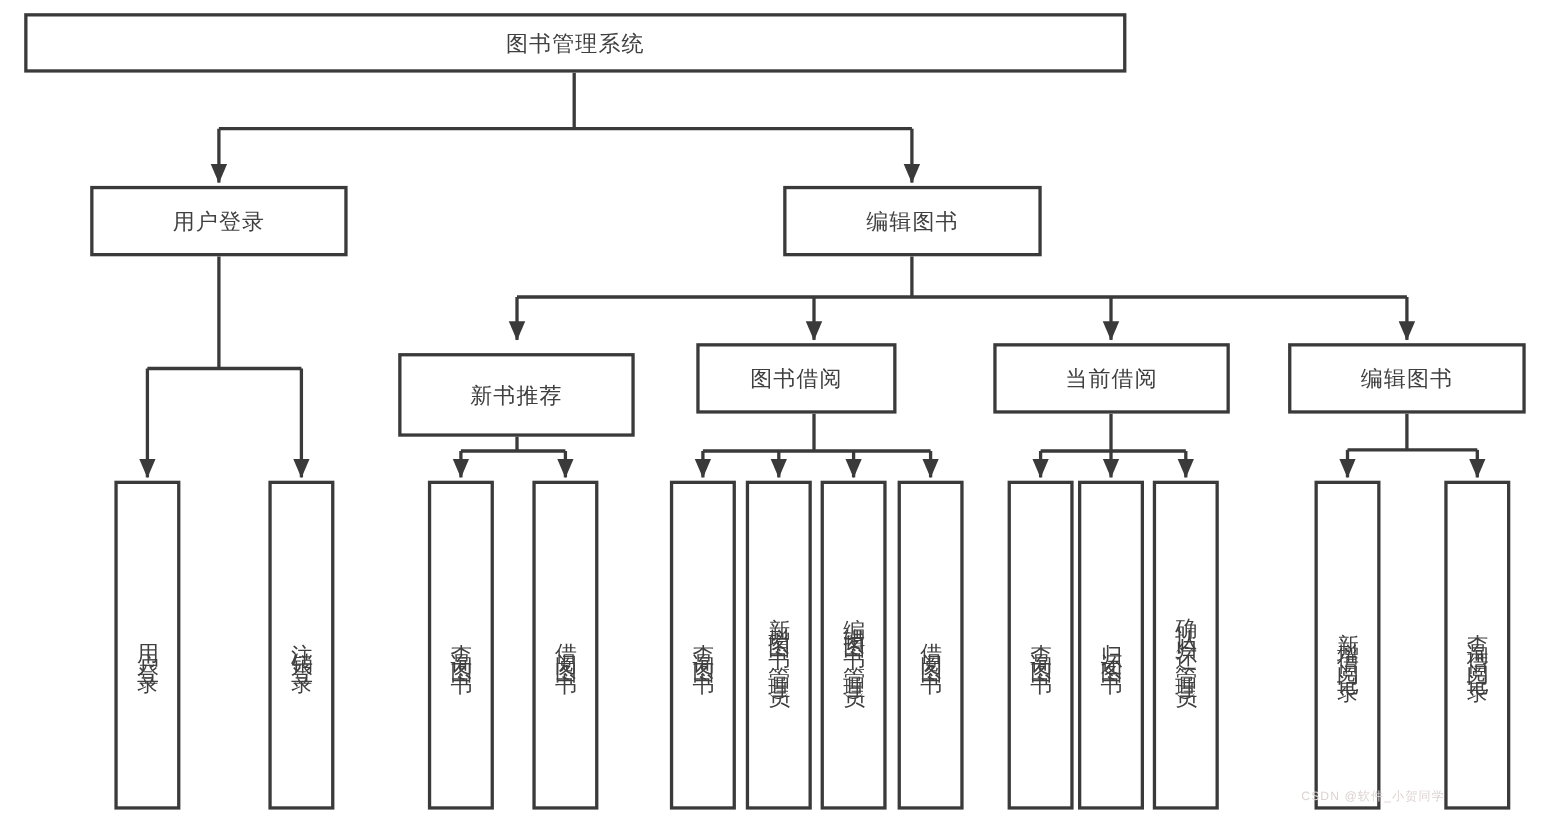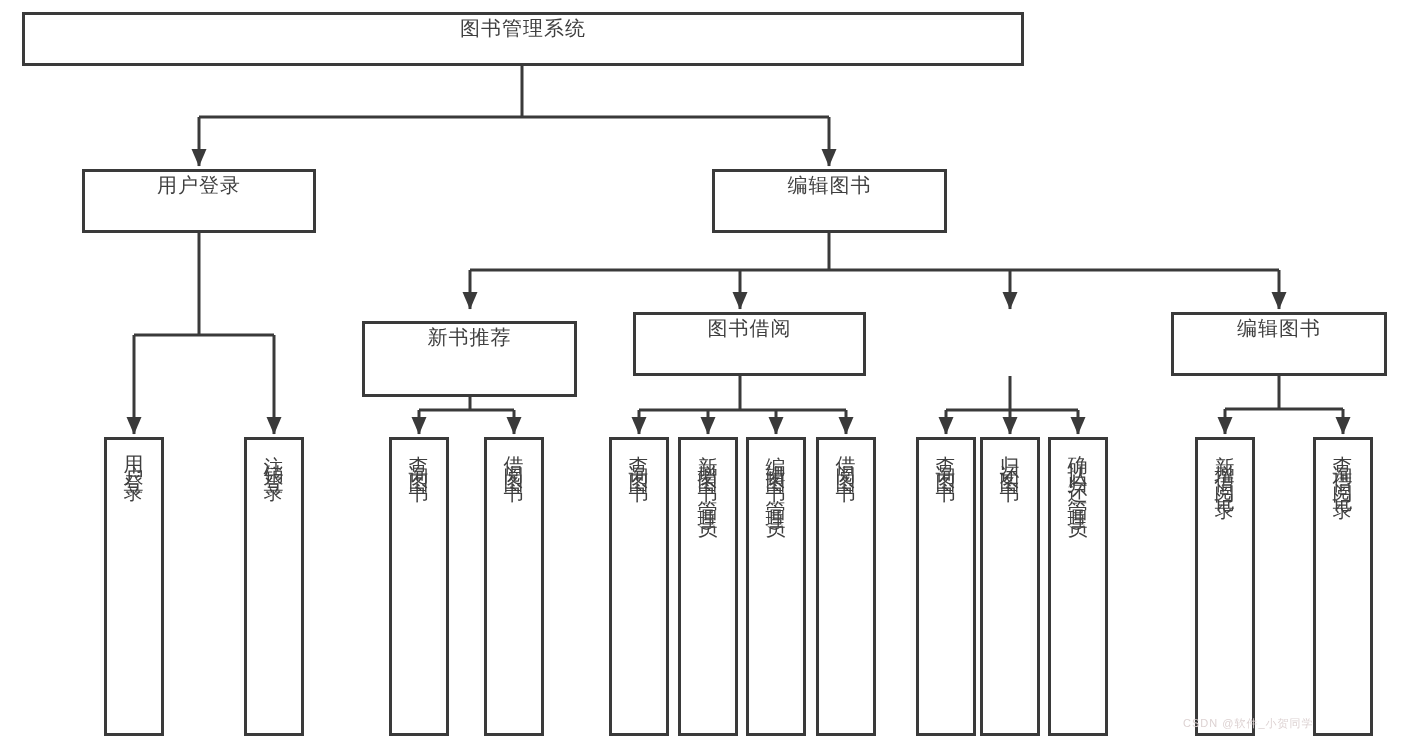--- a/index.html
+++ b/index.html
@@ -17,21 +17,21 @@
     overflow:hidden;
   }
   .wires{position:absolute;left:0;top:0;}
   .wire{stroke:var(--line);stroke-width:3;fill:none;}
   .ah{fill:var(--line);}
   .box{
     position:absolute;
     box-sizing:border-box;
     border:3px solid var(--line);
     background:#fff;
-    display:flex;align-items:flex-start;justify-content:center;
+    display:flex;align-items:center;justify-content:center;
     color:var(--text);
     font-size:20px;
     letter-spacing:1px;
     z-index:2;
   }
   .leaf{
     top:437px;width:60px;height:299px;
   }
   .vlbl{
     writing-mode:vertical-rl;
@@ -100,22 +100,25 @@
   <div class="box" style="left:82px;top:169px;width:234px;height:64px">
     <span>用户登录</span>
   </div>
   <div class="box" style="left:712px;top:169px;width:235px;height:64px">
     <span>编辑图书</span>
   </div>
 
   <div class="box" style="left:362px;top:321px;width:215px;height:76px">
     <span>新书推荐</span>
   </div>
-  <div class="box" style="left:633px;top:312px;width:233px;height:64px">
+  <div class="box" style="left:633px;top:312px;width:182px;height:64px">
     <span>图书借阅</span>
+  </div>
+  <div class="box" style="left:903px;top:312px;width:215px;height:64px">
+    <span>当前借阅</span>
   </div>
   <div class="box" style="left:1171px;top:312px;width:216px;height:64px">
     <span>编辑图书</span>
   </div>
 
   <div class="box leaf" style="left:104px">
     <span class="vlbl">用户登录</span>
   </div>
   <div class="box leaf" style="left:244px">
     <span class="vlbl">注销登录</span>

